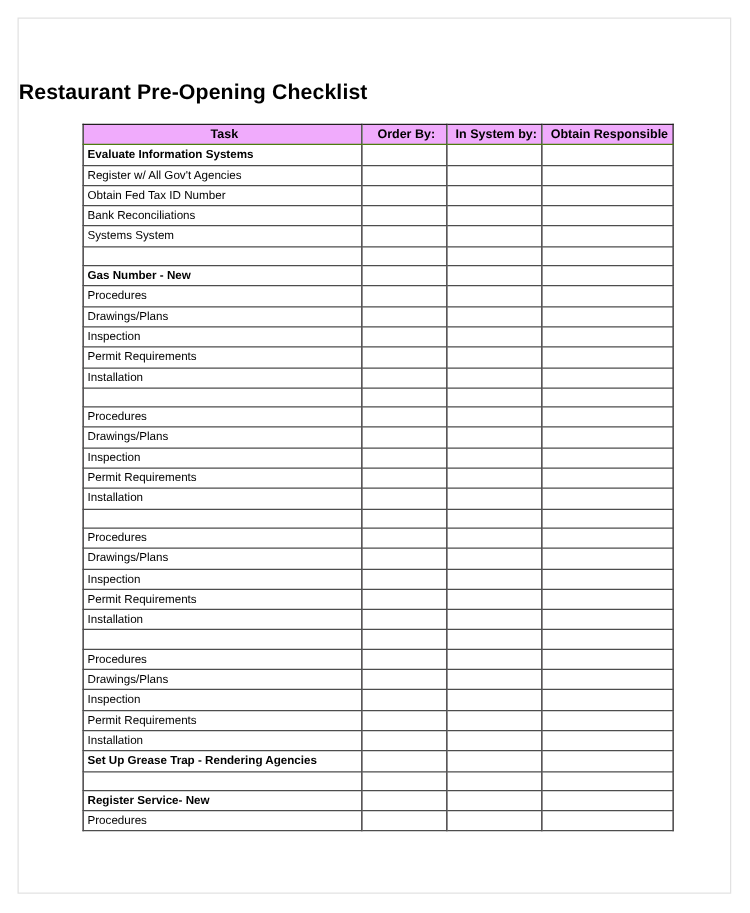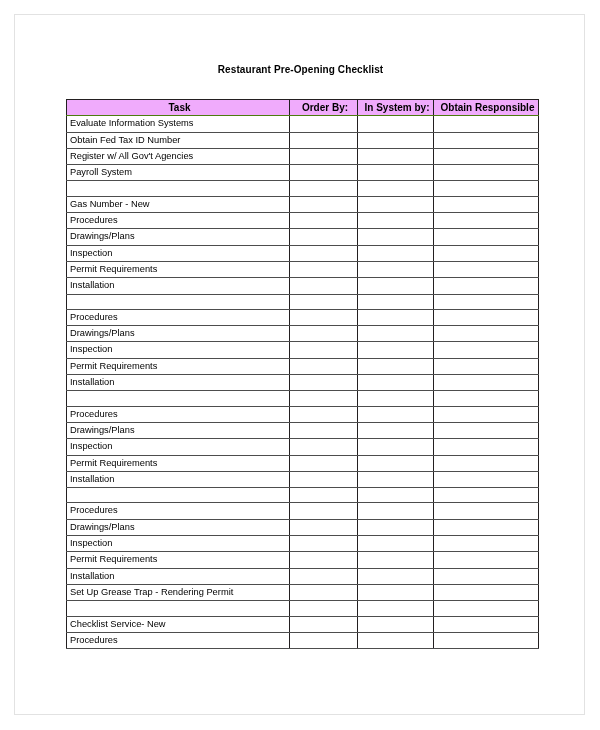--- a/index.html
+++ b/index.html
@@ -21,22 +21,22 @@
     height: 701px;
     border: 1px solid #e2e2e2;
     background: #ffffff;
     box-sizing: border-box;
   }
   #doc-title {
     position: absolute;
     left: 0;
     top: 49px;
     width: 571px;
-    text-align: center;
-    font-size: 10px;
+    text-align: left;
+    font-size: 17px;
     font-weight: bold;
     color: #000000;
     letter-spacing: 0.1px;
   }
   #checklist-table {
     position: absolute;
     left: 51px;
     top: 84px;
     width: 472px;
     border-collapse: collapse;
@@ -65,21 +65,21 @@
     box-sizing: border-box;
   }
   #checklist-table thead th {
     background: #f0abfc;
     font-weight: bold;
     font-size: 10px;
     border-top: 1px solid #231f20;
     border-bottom: 1px solid #4d7c0f;
   }
   tr.r-section td {
-    font-weight: normal;
+    font-weight: bold;
     border-top: 1.6px solid #231f20;
   }
   tr.r-section td.cell-task {
     border-bottom: 1px solid #4d4d4d;
   }
   tr.r-spacer td {
     height: 15.3px;
     border-top: 1px solid #ffffff;
     border-bottom: 1px solid #ffffff;
   }
@@ -121,33 +121,39 @@
       </tr>
     </thead>
     <tbody id="checklist-body">
         <tr class="r-section">
           <td class="cell-task">Evaluate Information Systems</td>
           <td class="cell-blank"></td>
           <td class="cell-blank"></td>
           <td class="cell-blank"></td>
         </tr>
         <tr>
+          <td class="cell-task">Register w/ All Gov't Agencies</td>
+          <td class="cell-blank"></td>
+          <td class="cell-blank"></td>
+          <td class="cell-blank"></td>
+        </tr>
+        <tr>
           <td class="cell-task">Obtain Fed Tax ID Number</td>
           <td class="cell-blank"></td>
           <td class="cell-blank"></td>
           <td class="cell-blank"></td>
         </tr>
         <tr>
-          <td class="cell-task">Register w/ All Gov't Agencies</td>
-          <td class="cell-blank"></td>
-          <td class="cell-blank"></td>
-          <td class="cell-blank"></td>
-        </tr>
-        <tr>
-          <td class="cell-task">Payroll System</td>
+          <td class="cell-task">Bank Reconciliations</td>
+          <td class="cell-blank"></td>
+          <td class="cell-blank"></td>
+          <td class="cell-blank"></td>
+        </tr>
+        <tr>
+          <td class="cell-task">Systems System</td>
           <td class="cell-blank"></td>
           <td class="cell-blank"></td>
           <td class="cell-blank"></td>
         </tr>
         <tr class="r-spacer">
           <td class="cell-task"></td>
           <td class="cell-blank"></td>
           <td class="cell-blank"></td>
           <td class="cell-blank"></td>
         </tr>
@@ -289,33 +295,33 @@
           <td class="cell-blank"></td>
           <td class="cell-blank"></td>
         </tr>
         <tr>
           <td class="cell-task">Installation</td>
           <td class="cell-blank"></td>
           <td class="cell-blank"></td>
           <td class="cell-blank"></td>
         </tr>
         <tr class="r-section">
-          <td class="cell-task">Set Up Grease Trap - Rendering Permit</td>
+          <td class="cell-task">Set Up Grease Trap - Rendering Agencies</td>
           <td class="cell-blank"></td>
           <td class="cell-blank"></td>
           <td class="cell-blank"></td>
         </tr>
         <tr class="r-spacer">
           <td class="cell-task"></td>
           <td class="cell-blank"></td>
           <td class="cell-blank"></td>
           <td class="cell-blank"></td>
         </tr>
         <tr class="r-section">
-          <td class="cell-task">Checklist Service- New</td>
+          <td class="cell-task">Register Service- New</td>
           <td class="cell-blank"></td>
           <td class="cell-blank"></td>
           <td class="cell-blank"></td>
         </tr>
         <tr class="r-last">
           <td class="cell-task">Procedures</td>
           <td class="cell-blank"></td>
           <td class="cell-blank"></td>
           <td class="cell-blank"></td>
         </tr>

